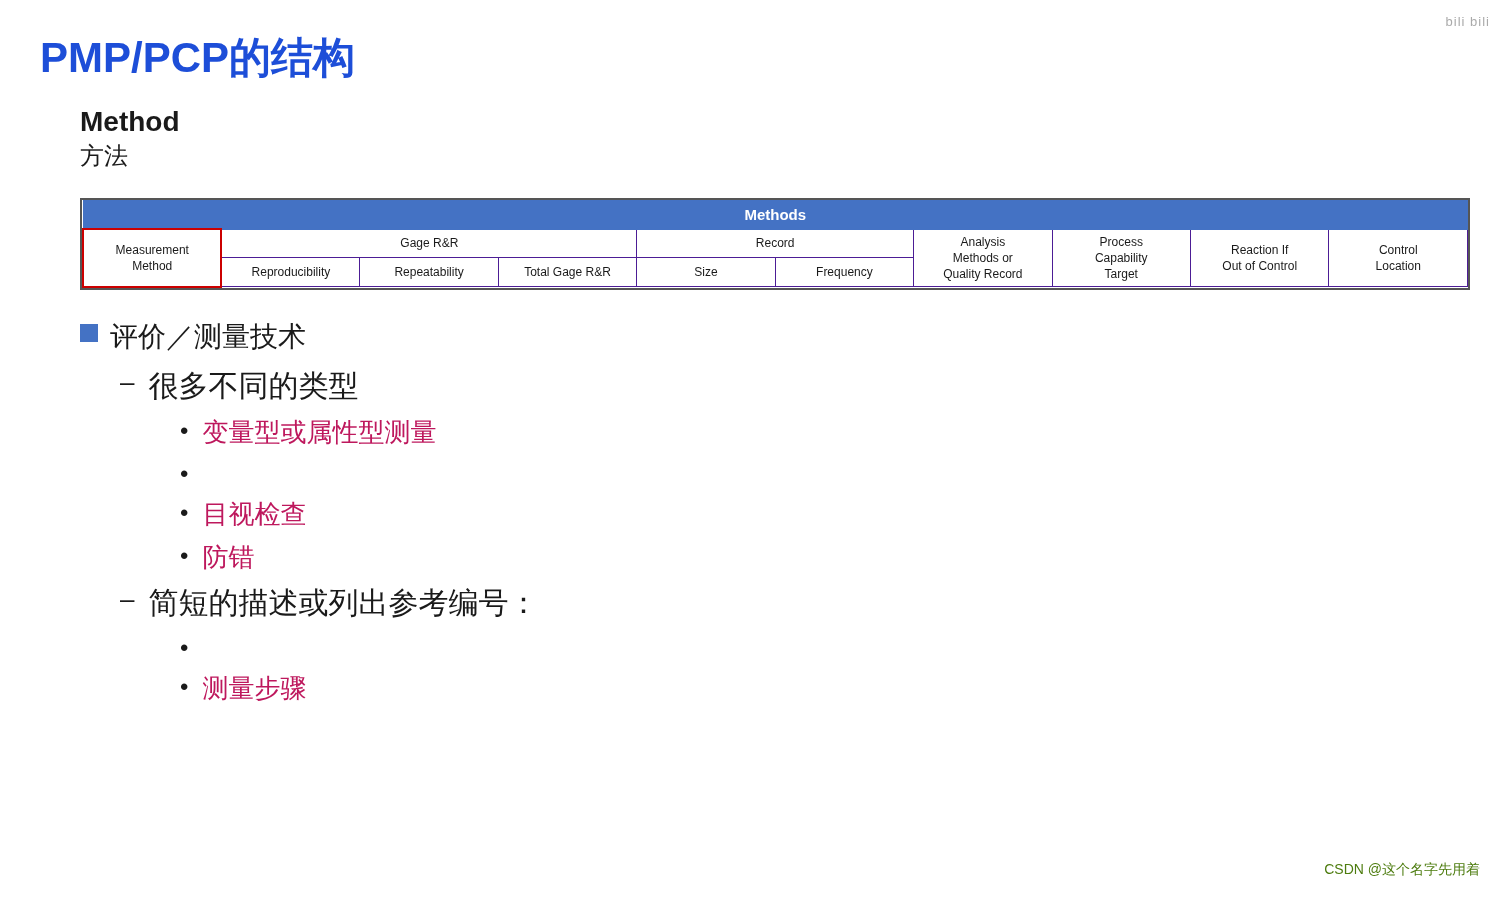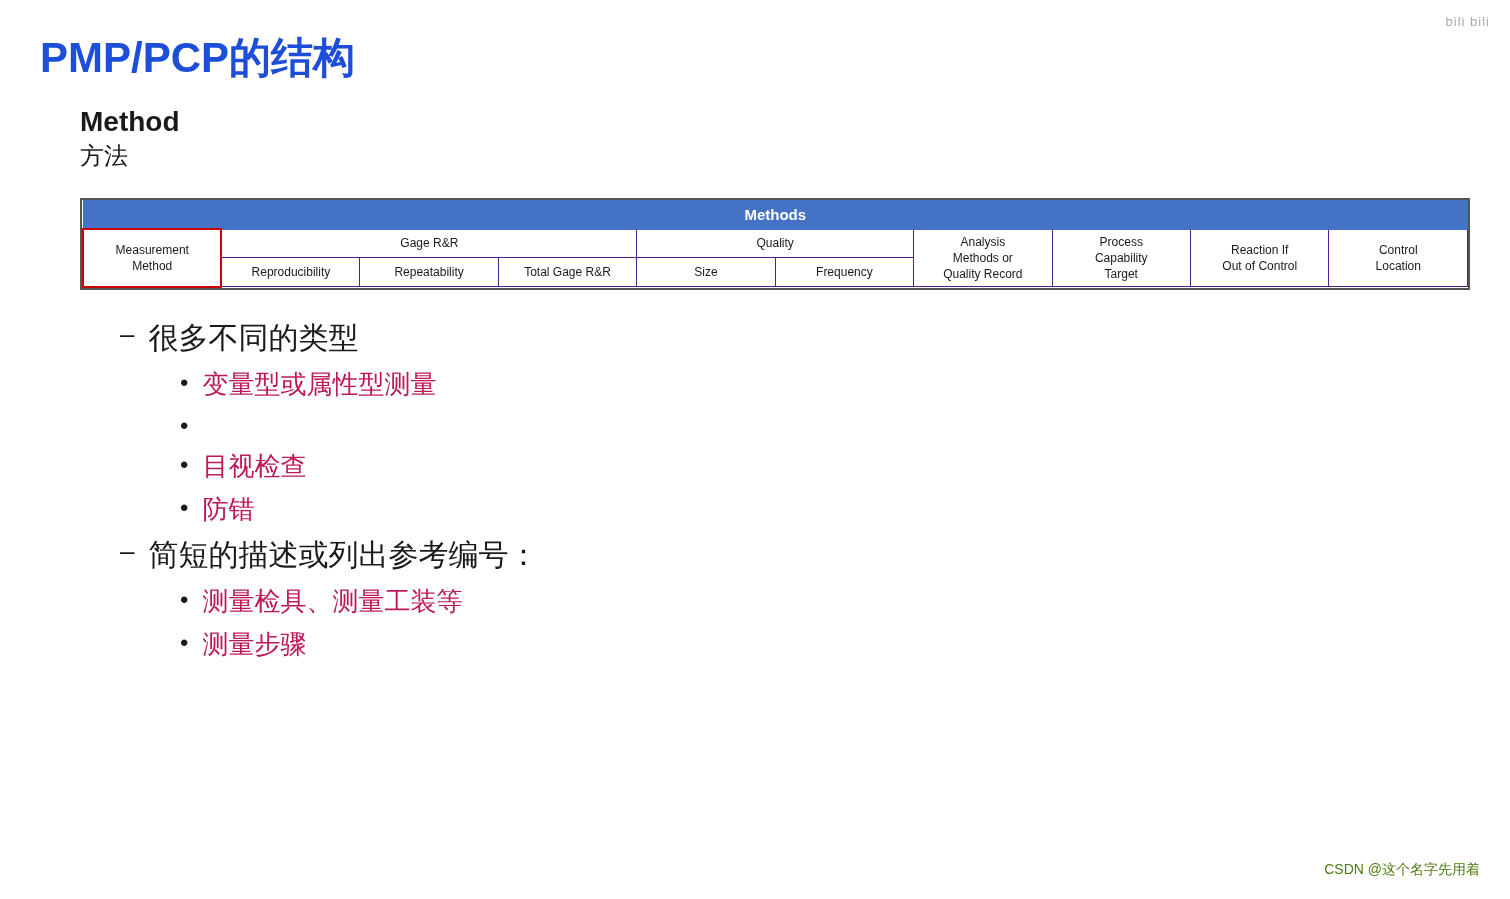--- a/index.html
+++ b/index.html
@@ -173,40 +173,44 @@
   <table class="methods-table">
     <tbody>
 
       <tr class="methods-header-row">
         <td colspan="10">Methods</td>
       </tr>
 
       <tr class="methods-sub-row">
         <td rowspan="2" class="cell-measurement">Measurement<br>Method</td>
         <td colspan="3">Gage R&amp;R</td>
-        <td colspan="2">Quality</td>
+        <td colspan="2">Record</td>
         <td rowspan="2">Analysis<br>Methods or<br>Quality Record</td>
         <td rowspan="2">Process<br>Capability<br>Target</td>
         <td rowspan="2">Reaction If<br>Out of Control</td>
         <td rowspan="2">Control<br>Location</td>
       </tr>
 
       <tr class="methods-sub-row">
         <td>Reproducibility</td>
         <td>Repeatability</td>
         <td>Total Gage R&amp;R</td>
         <td>Size</td>
         <td>Frequency</td>
       </tr>
     </tbody>
   </table>
 </div>
 
 <div class="content-area">
 
+  <div class="bullet-primary">
+    <div class="blue-square"></div>
+    <span class="text">评价／测量技术</span>
+  </div>
 
   <div class="bullet-secondary">
     <span class="dash">–</span>
     <span class="text">很多不同的类型</span>
   </div>
 
   <div class="bullet-tertiary">
     <span class="dot">•</span>
     <span class="text">变量型或属性型测量</span>
   </div>
@@ -222,21 +226,20 @@
     <span class="text">防错</span>
   </div>
 
   <div class="bullet-secondary">
     <span class="dash">–</span>
     <span class="text">简短的描述或列出参考编号：</span>
   </div>
 
   <div class="bullet-tertiary">
     <span class="dot">•</span>
-    <span class="text">测量检具、测量工装等</span>
   </div>
   <div class="bullet-tertiary">
     <span class="dot">•</span>
     <span class="text">测量步骤</span>
   </div>
 
 </div>
 
 <div class="csdn-watermark">CSDN @这个名字先用着</div>
 

